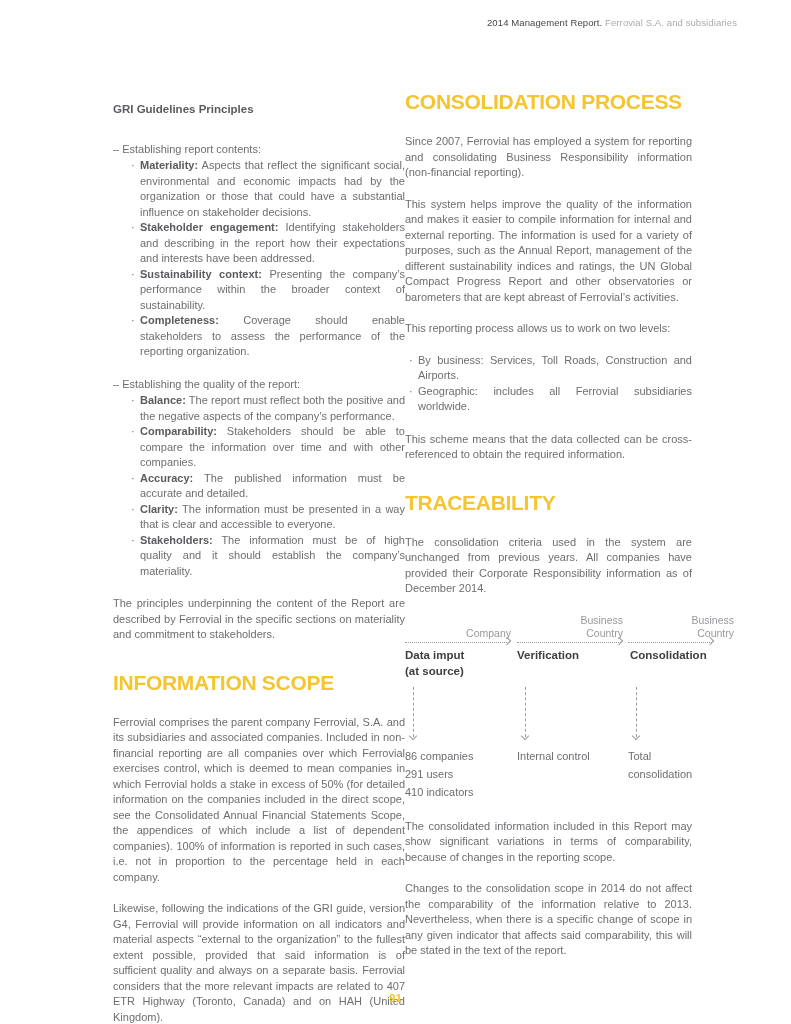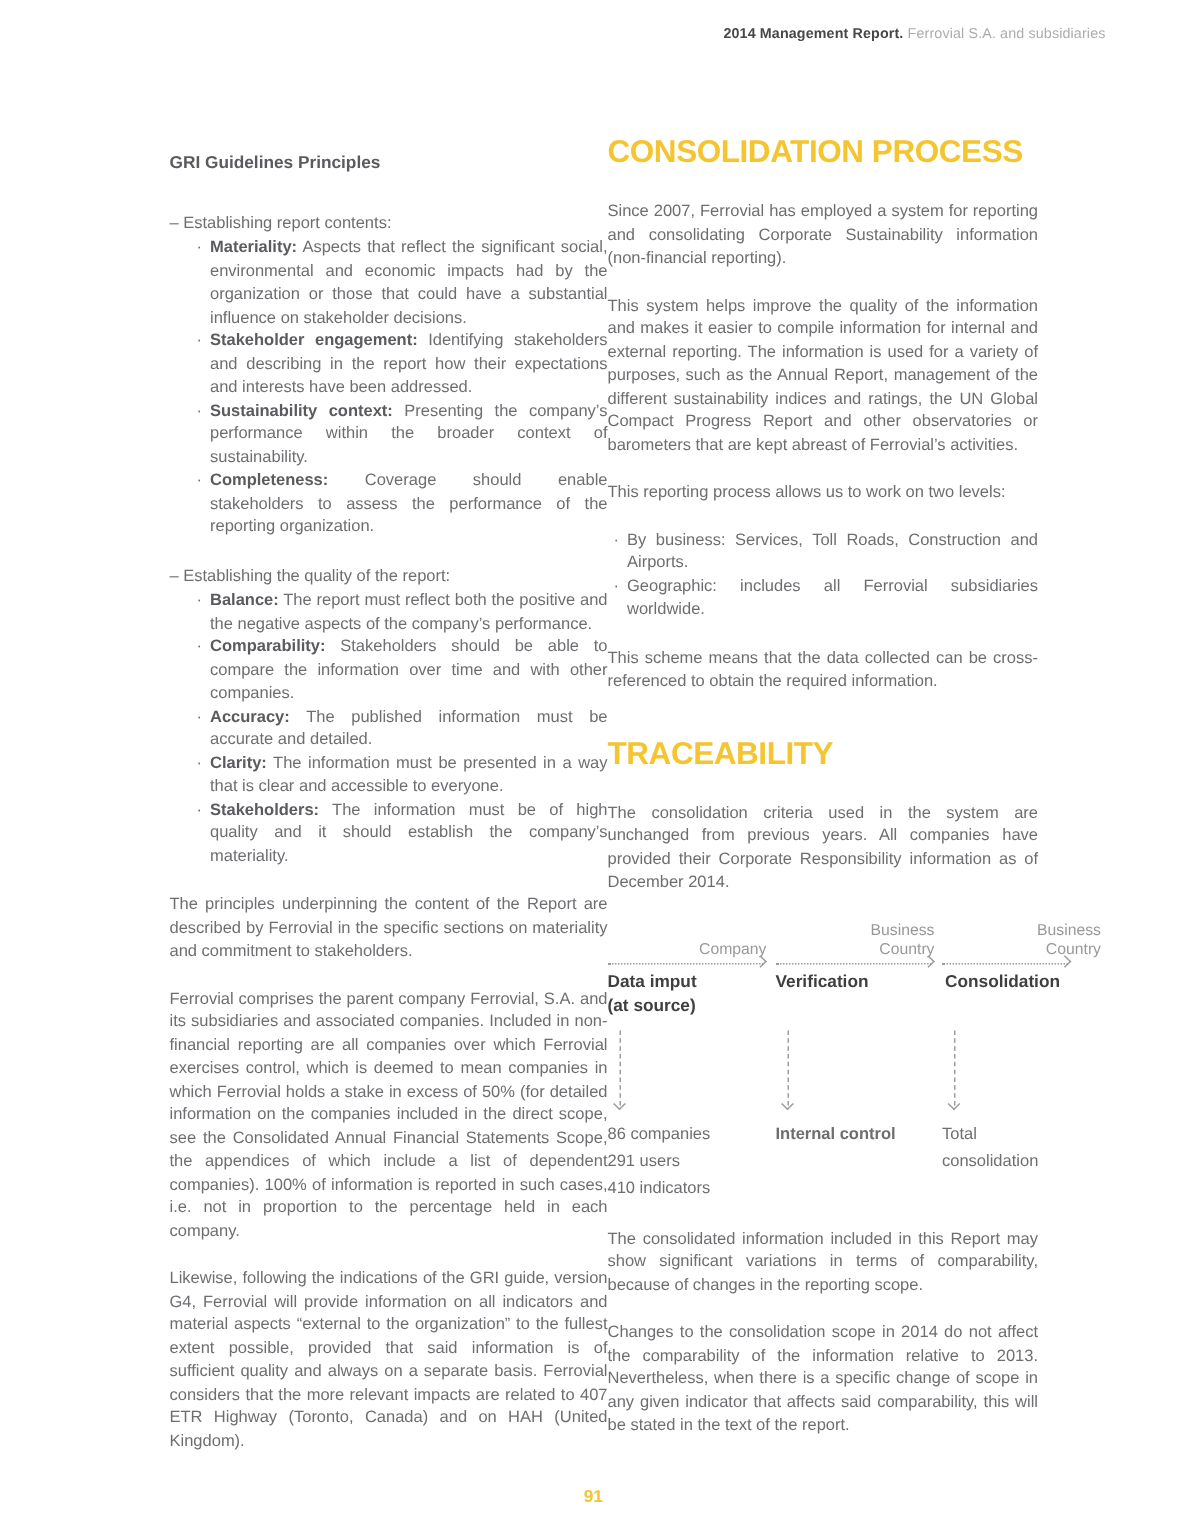--- a/index.html
+++ b/index.html
@@ -17,21 +17,21 @@
     background:#ffffff;
     font-family:"Liberation Sans","DejaVu Sans",sans-serif;
     color:var(--body_text);
     overflow:hidden;
   }
   
   .hdr{
     position:absolute;top:17px;right:54px;
     font-size:9.5px;letter-spacing:0.1px;
   }
-  .hdr .b{font-weight:bold;color:var(--dark_text);}
+  .hdr .b{font-weight:normal;color:var(--dark_text);}
   .hdr .l{color:#A9ABAE;}
   
   .col{position:absolute;width:292px;font-size:11px;line-height:15.5px;}
   .col-left{left:113px;top:102px;}
   .col-right{left:405px;top:88px;width:287px;}
   p.body{text-align:justify;margin-bottom:16px;}
   .h4{font-weight:bold;color:#5A5B5E;font-size:11.5px;margin-bottom:24px;}
   .h1{
     font-size:21px;line-height:28px;letter-spacing:-0.3px;
     color:var(--accent);font-weight:700;
@@ -108,27 +108,28 @@
     <div class="list">
       <div class="li"><span class="bullet">·</span><b>Balance:</b> <span>The report must reflect both the positive and the negative aspects of the company’s performance.</span></div>
       <div class="li"><span class="bullet">·</span><b>Comparability:</b> <span>Stakeholders should be able to compare the information over time and with other companies.</span></div>
       <div class="li"><span class="bullet">·</span><b>Accuracy:</b> <span>The published information must be accurate and detailed.</span></div>
       <div class="li"><span class="bullet">·</span><b>Clarity:</b> <span>The information must be presented in a way that is clear and accessible to everyone.</span></div>
       <div class="li"><span class="bullet">·</span><b>Stakeholders:</b> <span>The information must be of high quality and it should establish the company’s materiality.</span></div>
     </div>
 
     <p class="body">The principles underpinning the content of the Report are described by Ferrovial in the specific sections on materiality and commitment to stakeholders.</p>
 
+    <div class="h1">INFORMATION SCOPE</div>
     <p class="body">Ferrovial comprises the parent company Ferrovial, S.A. and its subsidiaries and associated companies. Included in non-financial reporting are all companies over which Ferrovial exercises control, which is deemed to mean companies in which Ferrovial holds a stake in excess of 50% (for detailed information on the companies included in the direct scope, see the Consolidated Annual Financial Statements Scope, the appendices of which include a list of dependent companies). 100% of information is reported in such cases, i.e. not in proportion to the percentage held in each company.</p>
     <p class="body">Likewise, following the indications of the GRI guide, version G4, Ferrovial will provide information on all indicators and material aspects “external to the organization” to the fullest extent possible, provided that said information is of sufficient quality and always on a separate basis. Ferrovial considers that the more relevant impacts are related to 407 ETR Highway (Toronto, Canada) and on HAH (United Kingdom).</p>
   </div>
 
   <div class="col col-right">
     <div class="h1 first">CONSOLIDATION PROCESS</div>
-    <p class="body">Since 2007, Ferrovial has employed a system for reporting and consolidating Corporate Sustainability information (non-financial reporting).</p>
+    <p class="body">Since 2007, Ferrovial has employed a system for reporting and consolidating Business Responsibility information (non-financial reporting).</p>
     <p class="body">This system helps improve the quality of the information and makes it easier to compile information for internal and external reporting. The information is used for a variety of purposes, such as the Annual Report, management of the different sustainability indices and ratings, the UN Global Compact Progress Report and other observatories or barometers that are kept abreast of Ferrovial’s activities.</p>
     <p class="body">This reporting process allows us to work on two levels:</p>
 
     <div class="list" style="margin-left:-14px;">
       <div class="li"><span class="bullet">·</span><span>By business: Services, Toll Roads, Construction and Airports.</span></div>
       <div class="li"><span class="bullet">·</span><span>Geographic: includes all Ferrovial subsidiaries worldwide.</span></div>
     </div>
 
     <p class="body">This scheme means that the data collected can be cross-referenced to obtain the required information.</p>
 
@@ -167,21 +168,21 @@
       </div>
       <div class="d-arrow-h" style="left:112px;width:104px;">
           <span class="chev-r"></span>
         </div>
       <div class="d-bold" style="left:112px;">
         <div>Verification</div>
       </div>
       <div class="v-arrow" style="left:120px;">
           <span class="chev-d"></span>
         </div>
-      <div class="d-bottom" style="left:112px;font-weight:bold;">
+      <div class="d-bottom" style="left:112px;">
         <div>Internal control</div>
       </div>
 
       <div class="d-col" style="left:223px;">
         <div class="d-top">
           <div>Business</div>
           <div>Country</div>
         </div>
       </div>
       <div class="d-arrow-h" style="left:223px;width:84px;">

